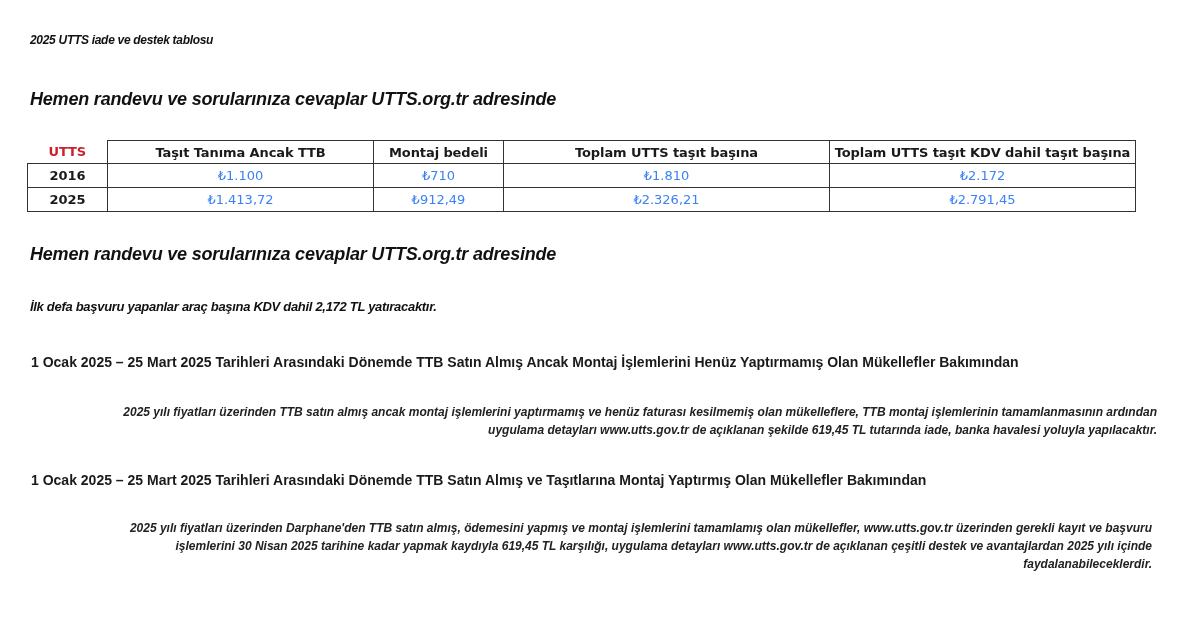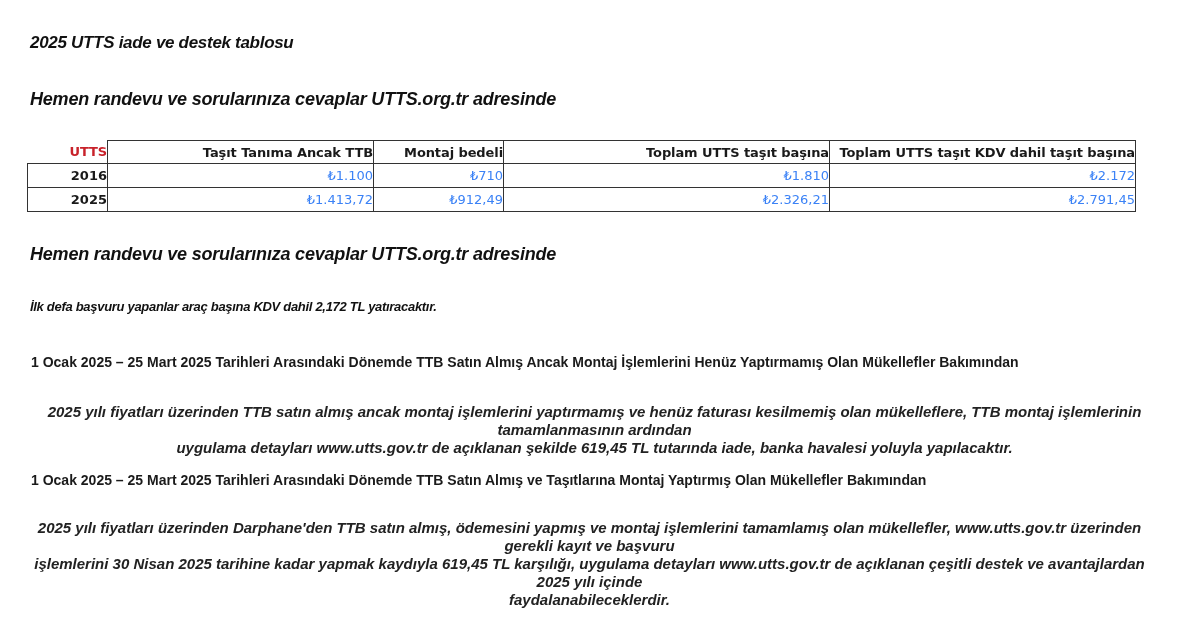--- a/index.html
+++ b/index.html
@@ -11,21 +11,21 @@
       overflow: hidden;
     }
     body {
       position: relative;
       font-family: "Liberation Sans", sans-serif;
       color: #111111;
     }
     .abs { position: absolute; }
     .title {
       left: 30px; top: 33px;
-      font-size: 17px; font-weight: bold; font-style: italic;
+      font-size: 12px; font-weight: bold; font-style: italic;
       letter-spacing: -0.3px;
       white-space: nowrap;
       text-align: center;
     }
     .subtitle {
       left: 30px;
       font-size: 18px; font-weight: bold; font-style: italic;
       letter-spacing: -0.2px;
       white-space: nowrap;
     }
@@ -41,41 +41,41 @@
     .section-heading {
       left: 31px;
       font-size: 14px; font-weight: bold;
       color: #1a1a1a;
       white-space: nowrap;
     }
     .sh1 { top: 354px; }
     .sh2 { top: 472px; }
     .para {
       left: 30px; width: 1130px;
-      font-size: 15px; font-weight: bold; font-style: italic;
+      font-size: 12px; font-weight: bold; font-style: italic;
       color: #222;
-      text-align: center;
+      text-align: right;
       line-height: 18px;
     }
     .p1 { top: 403px; width: 1125px; left: 32px; }
     .p2 { top: 519px; width: 1125px; left: 27px; }
 
     
     .utts-table {
       position: absolute;
       left: 27px; top: 140px;
       border-collapse: collapse;
       font-family: "DejaVu Sans", sans-serif;
       font-size: 13px;
       table-layout: fixed;
     }
     .utts-table td, .utts-table th {
       border: 1px solid #333;
       padding: 0;
-      text-align: right;
+      text-align: center;
       vertical-align: middle;
       white-space: nowrap;
       overflow: hidden;
     }
     .utts-table th {
       height: 22px;
       font-weight: bold;
       color: #1a1a1a;
       font-size: 13px;
       letter-spacing: -0.1px;

